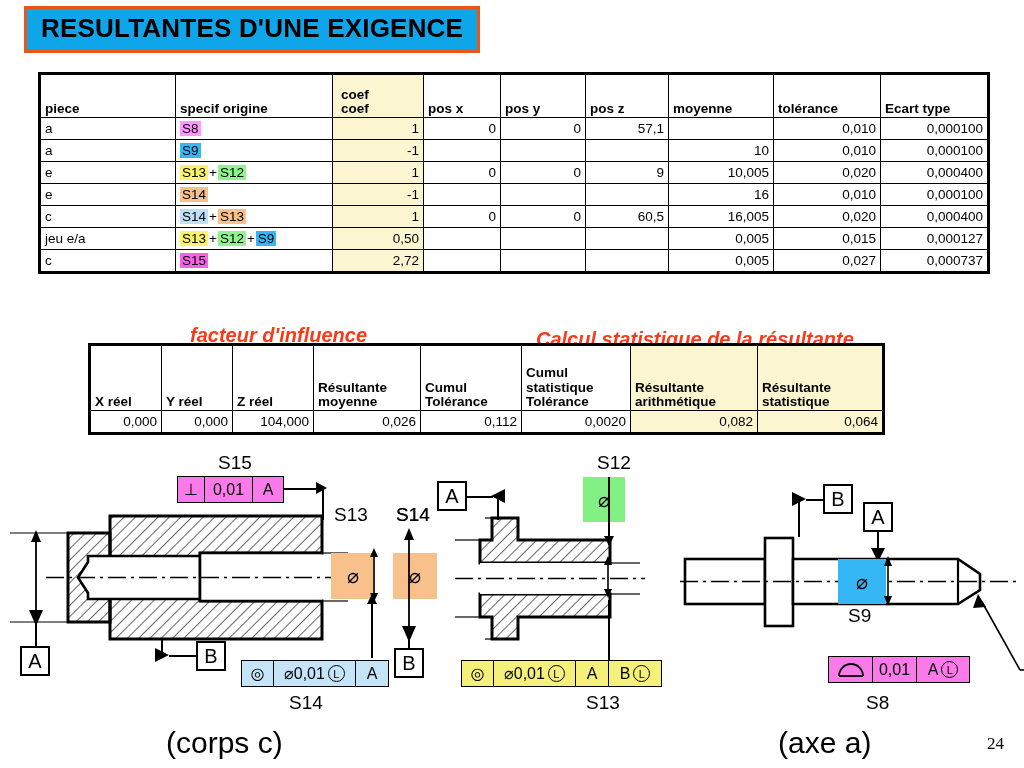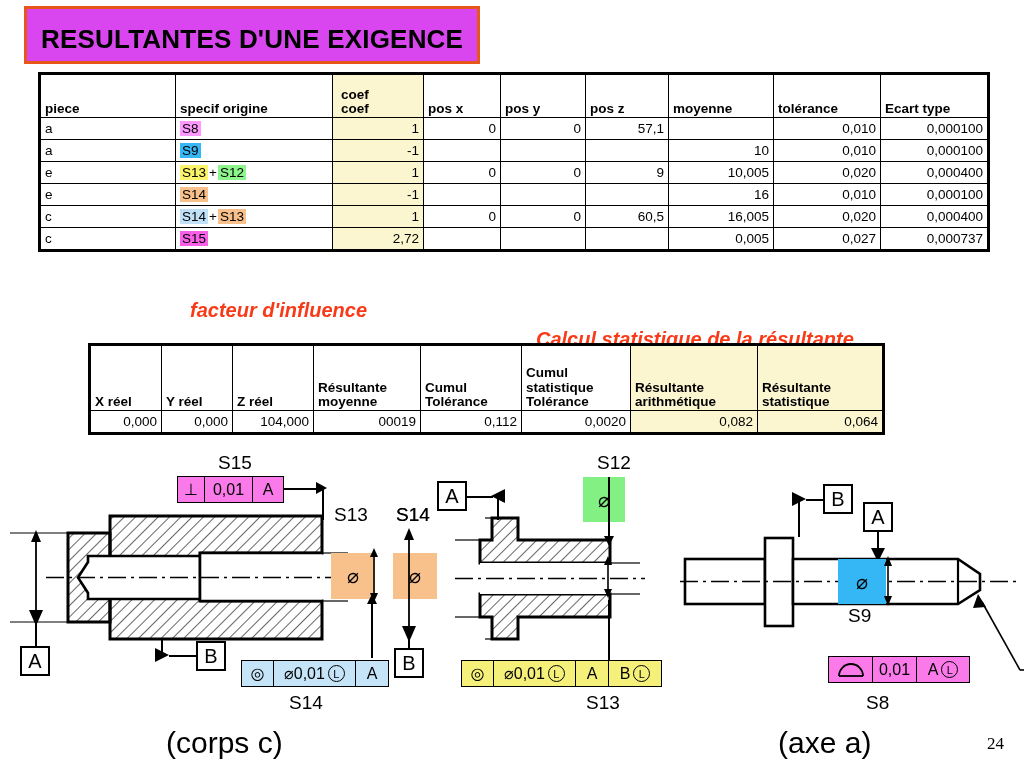--- a/index.html
+++ b/index.html
@@ -8,23 +8,23 @@
     background:#ffffff;
     font-family:"Liberation Sans", sans-serif;
     position:relative;
     overflow:hidden;
     color:#000;
   }
 
   
   #title-box{
     position:absolute;left:24px;top:6px;
-    background:#d946ef;
+    background:#0ea5e9;
     border:3px solid #e8571a;
-    padding:16px 14px 6px 14px;
+    padding:5px 14px 6px 14px;
     font-size:26px;font-weight:bold;
     letter-spacing:.2px;
     line-height:1.15;
   }
 
   
   table{border-collapse:collapse;}
   .grid{position:absolute;border:3px solid #000;}
   .grid td,.grid th{
     border:1px solid #000;
@@ -68,21 +68,21 @@
   #t2 .c6{width:100px;}
   #t2 .c7{width:118px;}
   #t2 .c8{width:116px;}
 
   
   .redcap{
     position:absolute;color:#f93a18;
     font-style:italic;font-weight:bold;font-size:20px;
     white-space:nowrap;
   }
-  #cap-facteur{left:190px;top:299px;}
+  #cap-facteur{left:190px;top:324px;}
   #cap-calcul{left:536px;top:328px;}
 
   
   #drawings{position:absolute;left:0;top:452px;width:1024px;height:316px;}
   .dw{position:absolute;}
 
   .cap-part{
     position:absolute;font-size:30px;white-space:nowrap;
   }
 
@@ -209,20 +209,31 @@
         <td><span class="spec" style="background: rgb(191, 224, 247);">S14</span><span class="plus">+</span><span class="spec" style="background: rgb(248, 192, 138);">S13</span></td>
         <td class="num cream">1</td>
         <td class="num">0</td>
         <td class="num">0</td>
         <td class="num">60,5</td>
         <td class="num">16,005</td>
         <td class="num">0,020</td>
         <td class="num">0,000400</td>
       </tr>
       <tr>
+        <td>jeu e/a</td>
+        <td><span class="spec" style="background: rgb(251, 243, 106);">S13</span><span class="plus">+</span><span class="spec" style="background: rgb(140, 245, 140);">S12</span><span class="plus">+</span><span class="spec" style="background: rgb(53, 183, 245);">S9</span></td>
+        <td class="num cream">0,50</td>
+        <td class="num"></td>
+        <td class="num"></td>
+        <td class="num"></td>
+        <td class="num">0,005</td>
+        <td class="num">0,015</td>
+        <td class="num">0,000127</td>
+      </tr>
+      <tr>
         <td>c</td>
         <td><span class="spec" style="background: rgb(248, 96, 232);">S15</span></td>
         <td class="num cream">2,72</td>
         <td class="num"></td>
         <td class="num"></td>
         <td class="num"></td>
         <td class="num">0,005</td>
         <td class="num">0,027</td>
         <td class="num">0,000737</td>
       </tr>
@@ -243,21 +254,21 @@
         <th class="c6">Cumul<br>statistique<br>Tolérance</th>
         <th class="c7 cream">Résultante<br>arithmétique</th>
         <th class="c8 cream">Résultante<br>statistique</th>
       </tr>
     </thead>
   <tbody>
       <tr id="t2-row">
         <td class="num">0,000</td>
         <td class="num">0,000</td>
         <td class="num">104,000</td>
-        <td class="num">00019</td>
+        <td class="num">0,026</td>
         <td class="num">0,112</td>
         <td class="num">0,0020</td>
         <td class="num cream">0,082</td>
         <td class="num cream">0,064</td>
       </tr>
     </tbody>
 </table>
 
 <div id="drawings">
 

